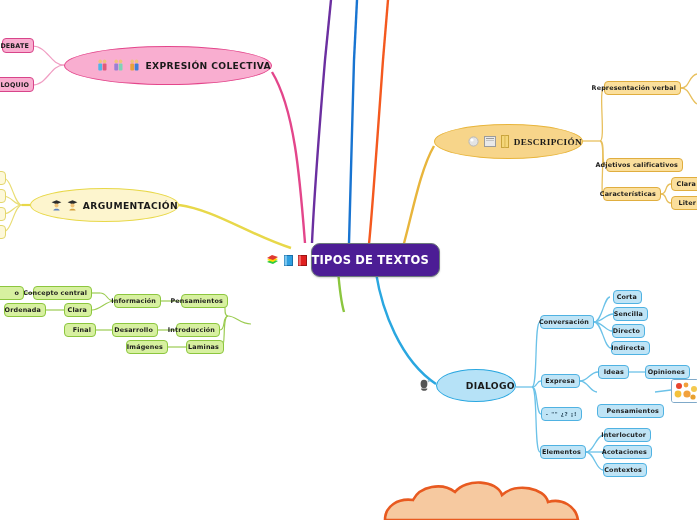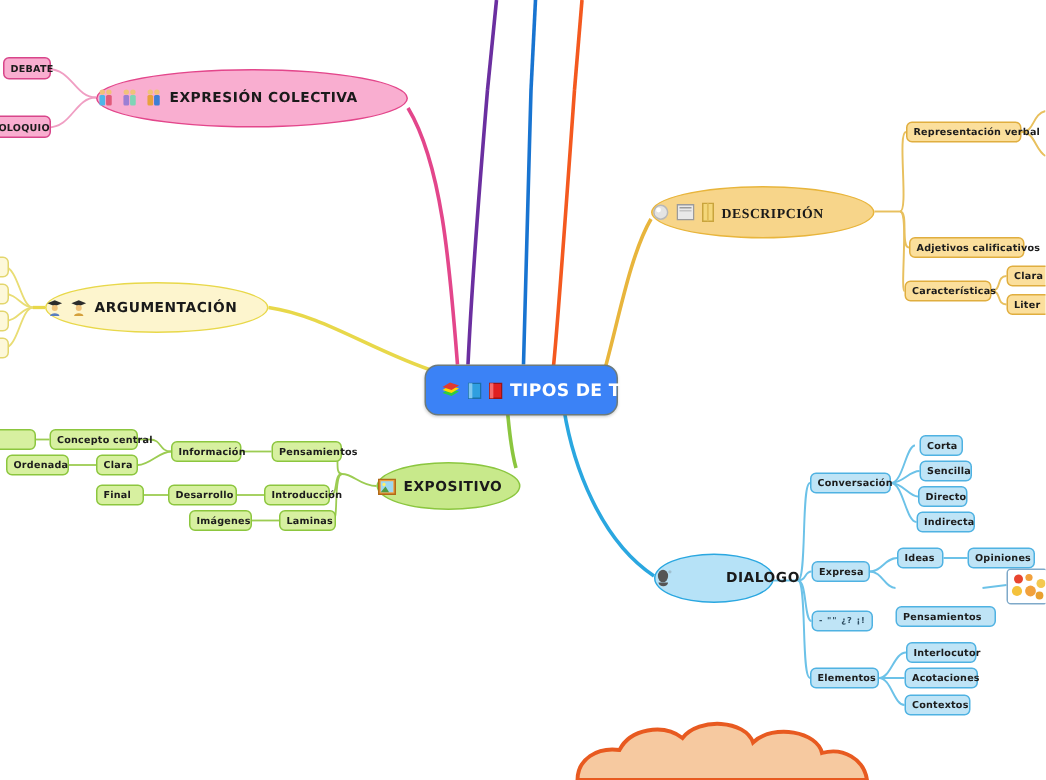--- a/index.html
+++ b/index.html
@@ -25,35 +25,36 @@
     left: 0; top: 0;
     width: 697px;
     height: 520px;
     pointer-events: none;
   }
   .node {
     position: absolute;
     box-sizing: border-box;
     display: flex;
     align-items: center;
-    justify-content: flex-start;
+    justify-content: flex-end;
     white-space: nowrap;
   }
   
   .central {
-    background: #3b82f6;
+    background: #4c1d95;
     border: 1px solid #6c7a7b;
     border-radius: 9px;
     color: #ffffff;
     font-size: 11.5px;
     font-weight: bold;
     letter-spacing: .2px;
     padding: 16px 10px;
     gap: 5px;
     box-shadow: 0 1px 2px rgba(0,0,0,.18);
+    margin-left: 28px;
   }
   
   .oval {
     border-radius: 50%;
     font-weight: bold;
     font-size: 9.2px;
     letter-spacing: .35px;
     gap: 5px;
     color: #1a1a1a;
   }
@@ -248,31 +249,20 @@
   <div class="node leaf leaf-yellowpale leaf-empty" style="left:-8px; top:189px; width:14px; height:14px;">
     <span></span>
   </div>
   <div class="node leaf leaf-yellowpale leaf-empty" style="left:-8px; top:207px; width:14px; height:14px;">
     <span></span>
   </div>
   <div class="node leaf leaf-yellowpale leaf-empty" style="left:-8px; top:225px; width:14px; height:14px;">
     <span></span>
   </div>
 
-  <div class="node oval oval-green" style="left:251px; top:308px; width:96px; height:32px;">
-    <span class="ic">
-      <svg width="12" height="11" viewBox="0 0 12 11">
-        <rect x="0.5" y="0.5" width="11" height="10" fill="#f2a03c" stroke="#b06a18"></rect>
-        <rect x="1.8" y="1.8" width="8.4" height="7.4" fill="#9fd8f0"></rect>
-        <circle cx="4" cy="4" r="1.1" fill="#fff06a"></circle>
-        <path d="M1.8,9.2 L5,5.4 L7.4,9.2 Z" fill="#4f9b3f"></path>
-      </svg>
-    </span>
-    <span>EXPOSITIVO</span>
-  </div>
 
   <div class="node leaf leaf-green" style="left:181px; top:294px; width:47px; height:14px;">
     <span>Pensamientos</span>
   </div>
   <div class="node leaf leaf-green" style="left:114px; top:294px; width:47px; height:14px;">
     <span>Información</span>
   </div>
   <div class="node leaf leaf-green" style="left:33px; top:286px; width:59px; height:14px;">
     <span>Concepto central</span>
   </div>

